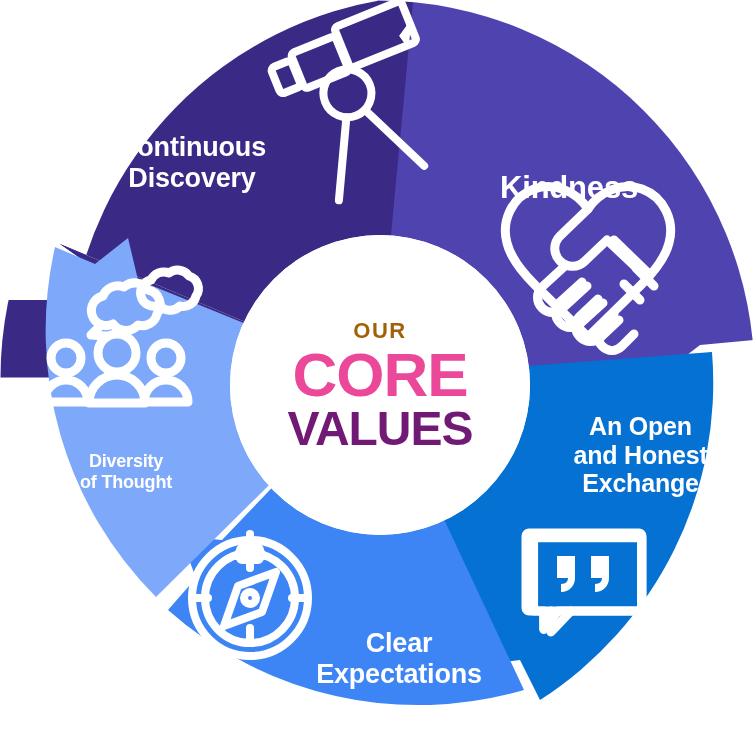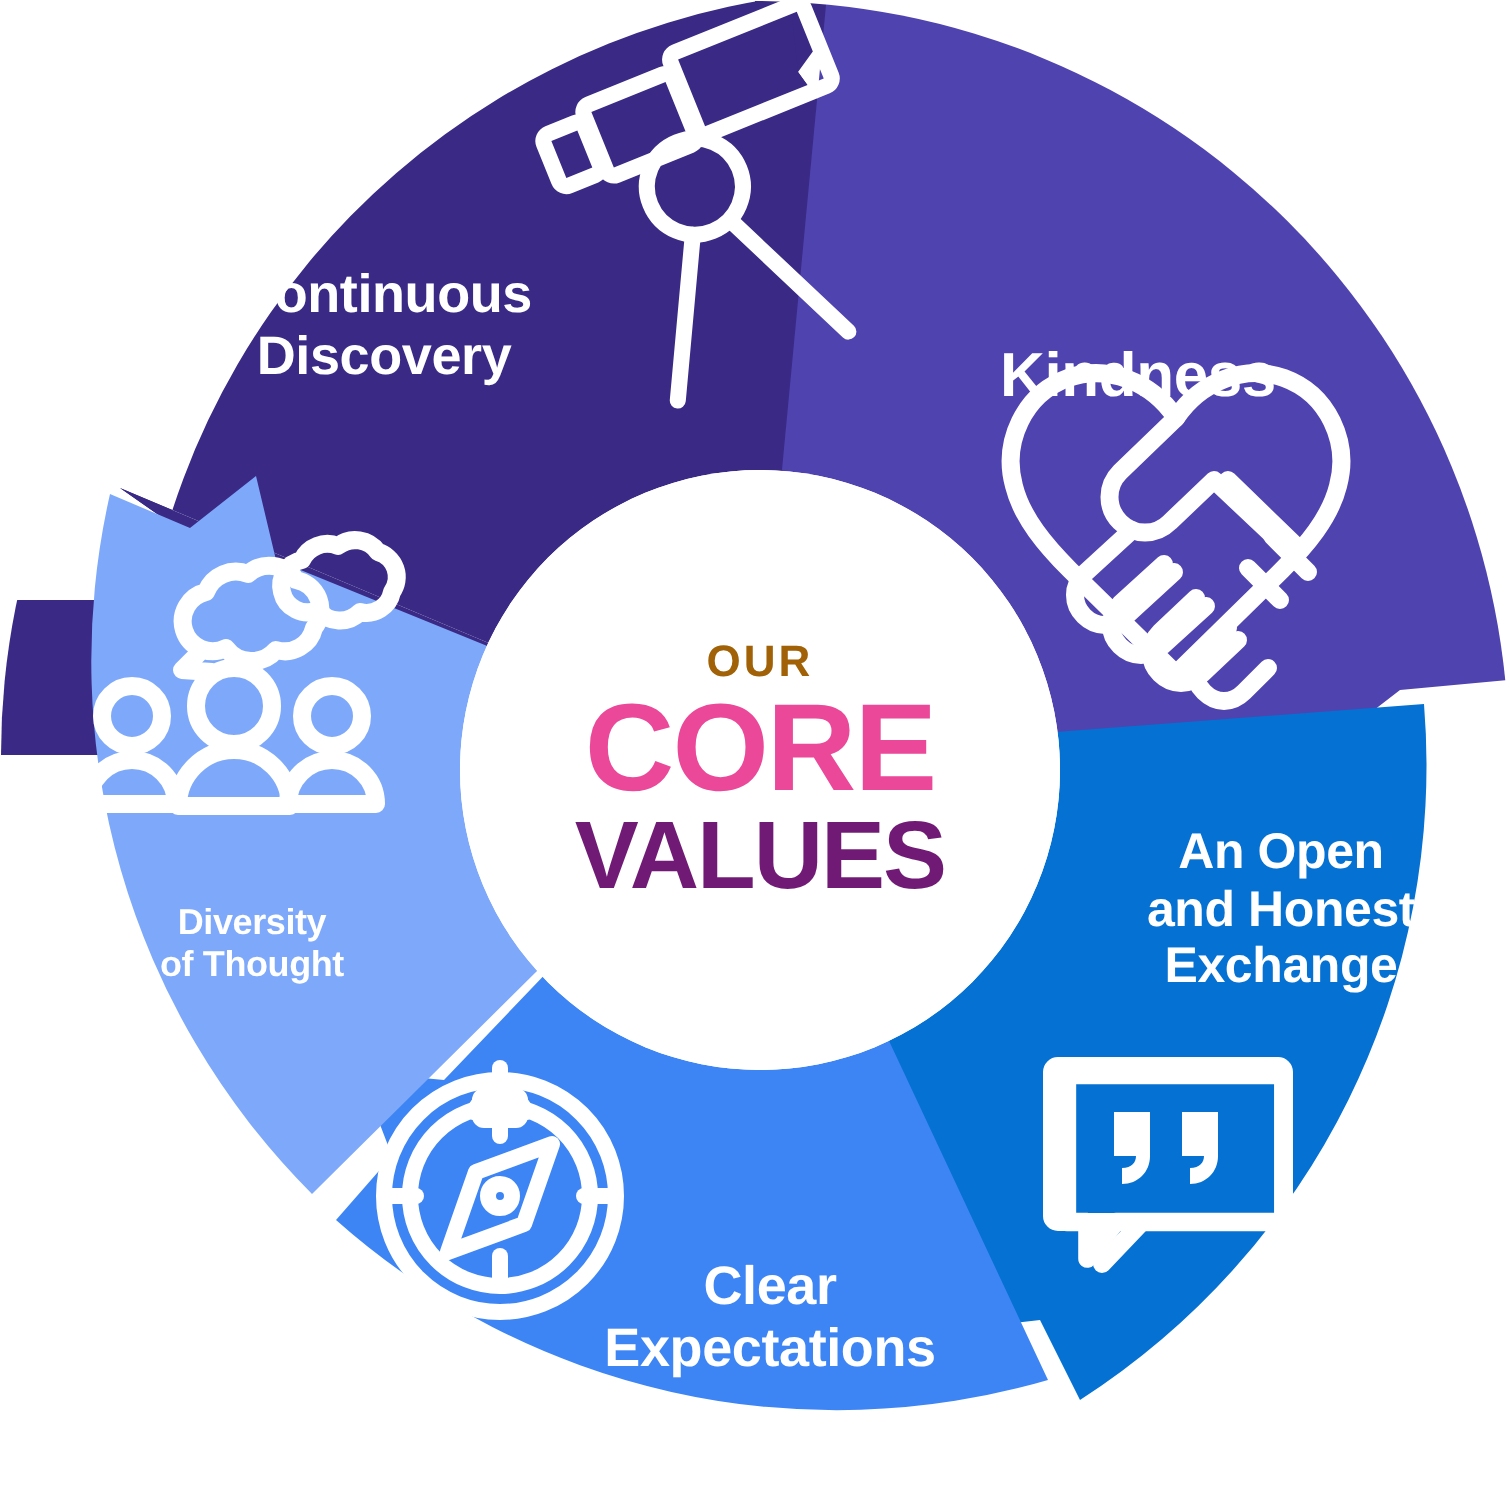--- a/index.html
+++ b/index.html
@@ -8,21 +8,21 @@
   #wheel{position:relative;width:755px;height:755px;padding-left:40px;}
   svg.diagram{position:absolute;inset:0;width:755px;height:755px;}
   .seg-label{
     position:absolute;color:#ffffff;font-weight:bold;
     text-align:center;line-height:1.14;letter-spacing:-0.2px;
     white-space:pre-line;pointer-events:none;
   }
   #lbl-continuous{left:78px;top:132px;width:228px;font-size:27px;}
   #lbl-kindness{left:474px;top:130px;width:190px;font-size:31px;margin-top:40px;}
   #lbl-exchange{left:548px;top:412px;width:185px;font-size:25px;}
-  #lbl-clear{left:270px;top:628px;width:230px;font-size:27px;}
+  #lbl-clear{left:284px;top:628px;width:230px;font-size:27px;}
   #lbl-diversity{left:18px;top:439px;width:216px;font-size:18px;margin-top:12px;}
 
   #center-text{
     position:absolute;left:232px;top:238px;width:296px;height:296px;
     display:flex;flex-direction:column;align-items:center;
     justify-content:center;pointer-events:none;
   }
   #center-text .our{
     color:#a16207;font-size:22px;font-weight:bold;letter-spacing:1.5px;
     line-height:1;margin-bottom:3px;

